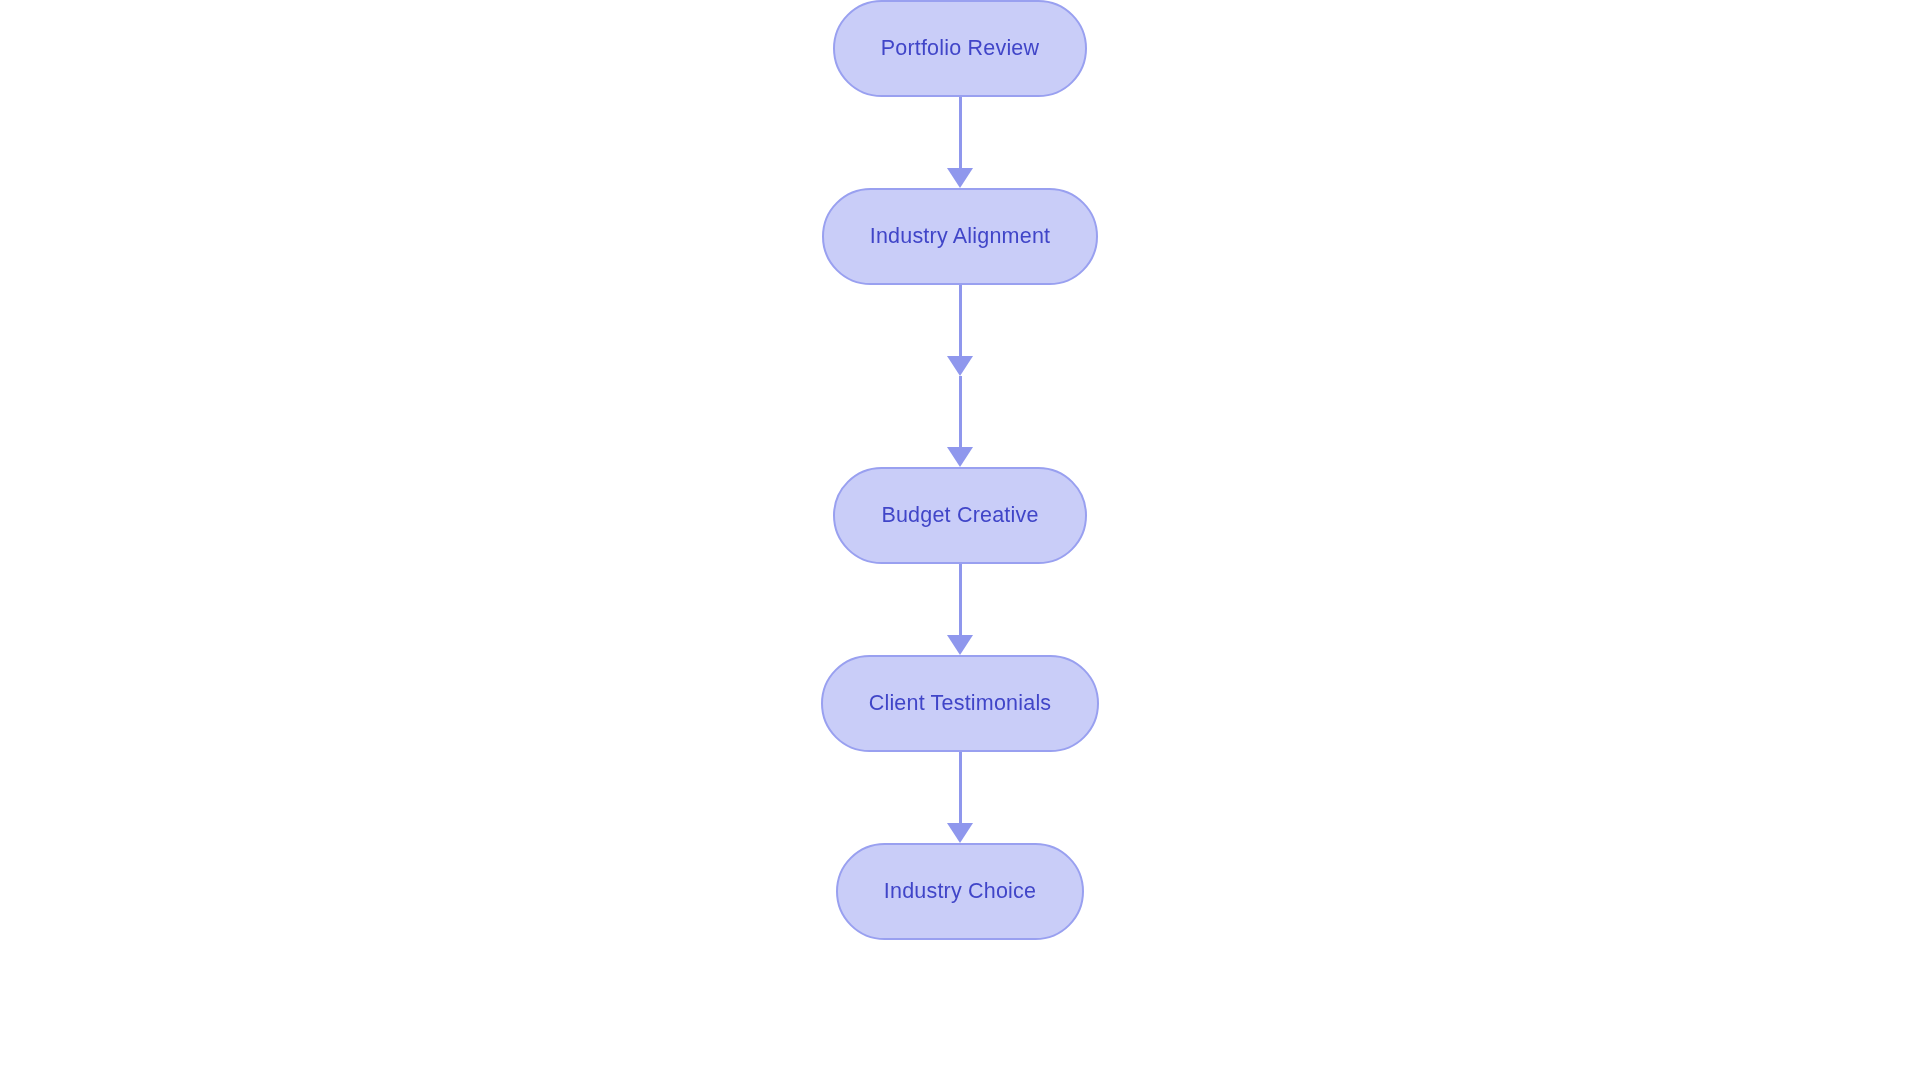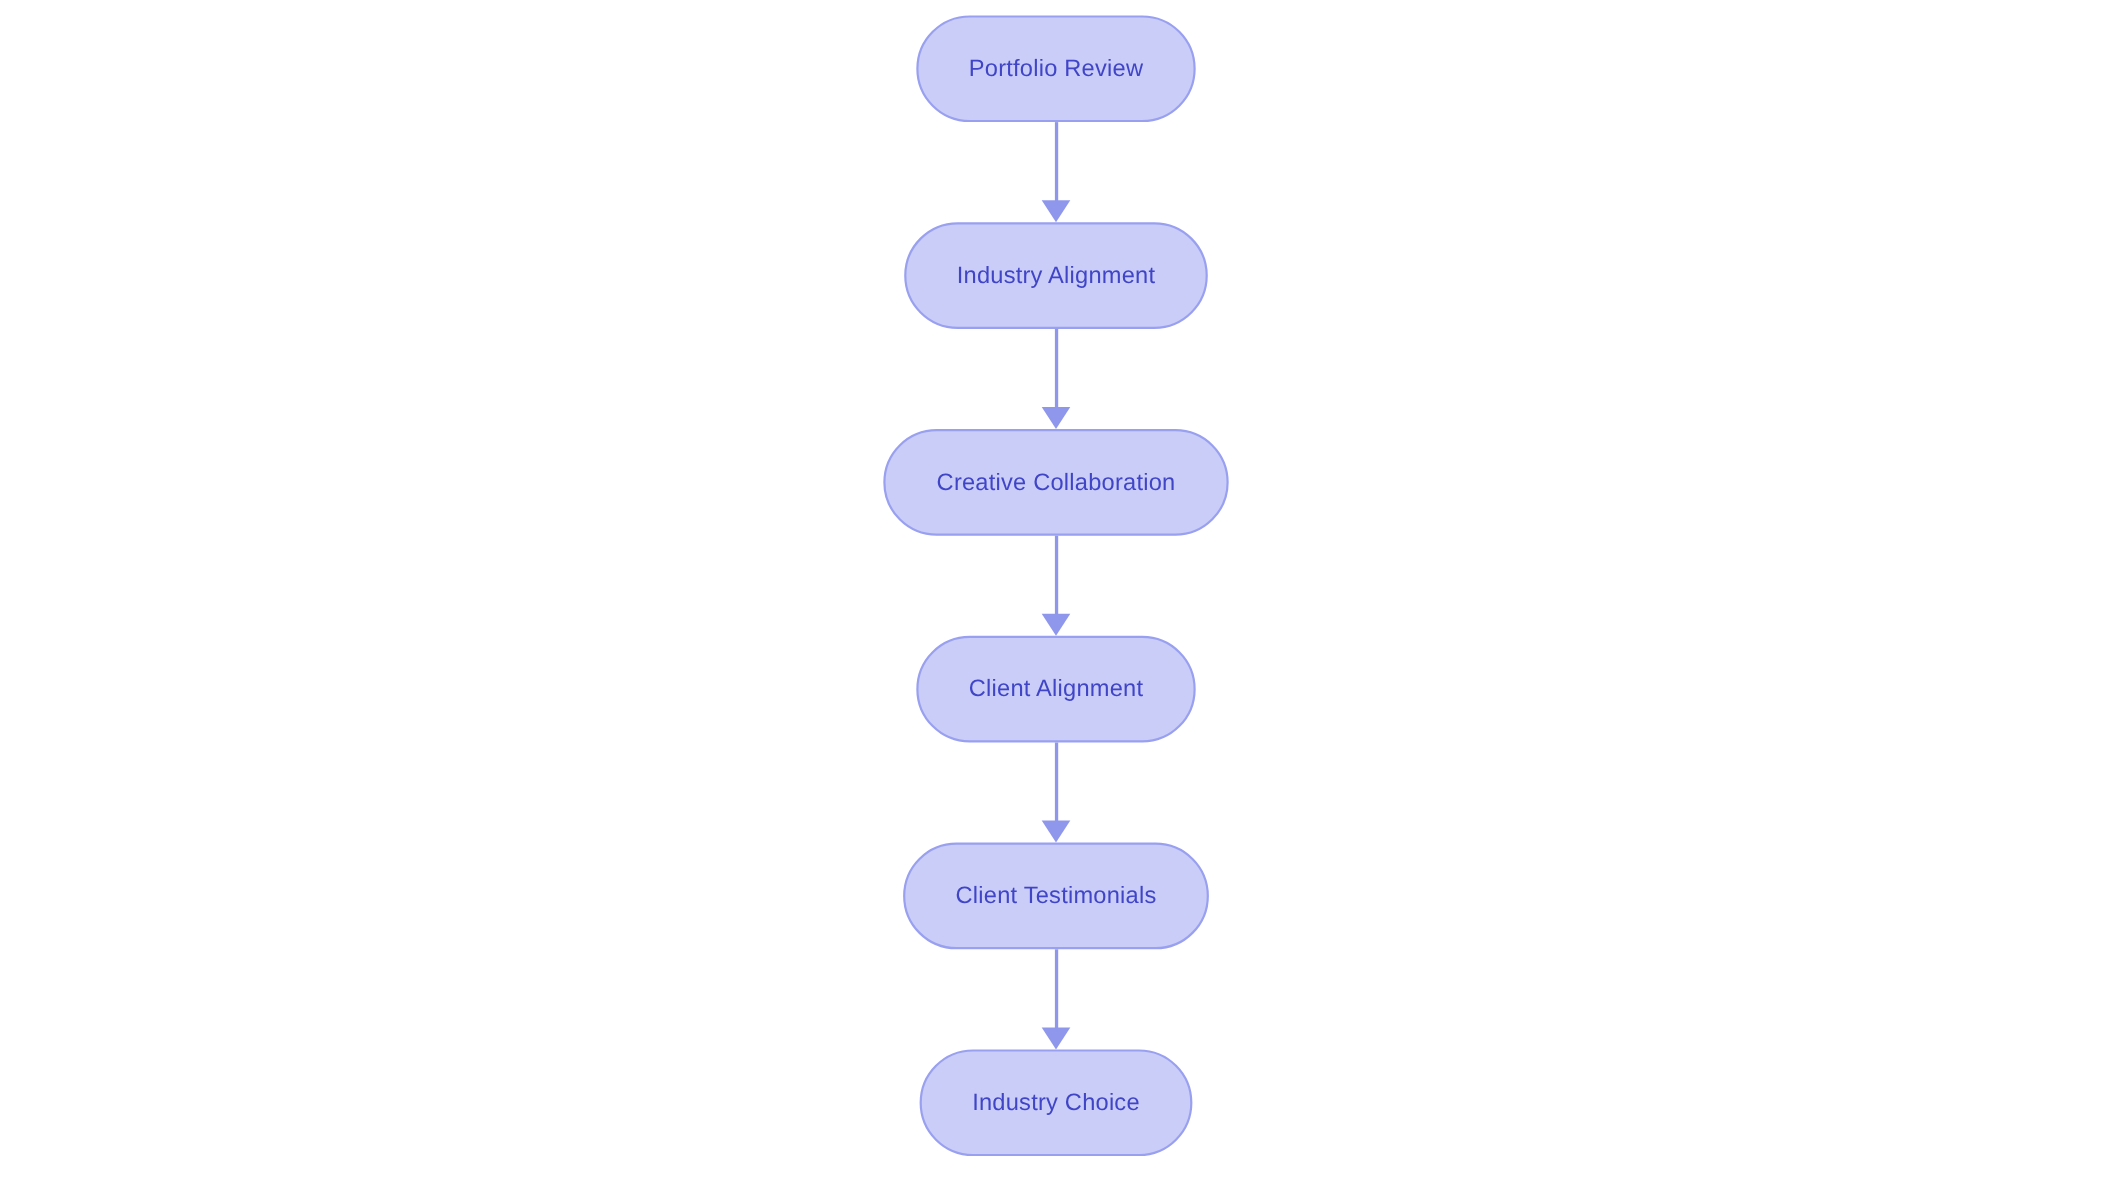--- a/index.html
+++ b/index.html
@@ -17,21 +17,20 @@
     overflow: hidden;
     font-family: "Liberation Sans", sans-serif;
   }
   .canvas {
     position: relative;
     width: 1920px;
     height: 802px;
     display: flex;
     flex-direction: column;
     align-items: center;
-    padding-top: 14px;
   }
   .node {
     height: 97px;
     min-width: 240px;
     padding: 0 46px;
     display: flex;
     align-items: center;
     justify-content: center;
     background: var(--node-fill);
     border: 2px solid var(--node-border);
@@ -83,31 +82,28 @@
 
   <div class="node">
     <span class="node-label">Industry Alignment</span>
   </div>
 
   <div class="arrow">
     <div class="arrow-line"></div>
     <div class="arrow-head"></div>
   </div>
 
-  <div class="node">
-    <span class="node-label">Creative Collaboration</span>
-  </div>
 
   <div class="arrow">
     <div class="arrow-line"></div>
     <div class="arrow-head"></div>
   </div>
 
   <div class="node">
-    <span class="node-label">Client Alignment</span>
+    <span class="node-label">Budget Creative</span>
   </div>
 
   <div class="arrow">
     <div class="arrow-line"></div>
     <div class="arrow-head"></div>
   </div>
 
   <div class="node">
     <span class="node-label">Client Testimonials</span>
   </div>

